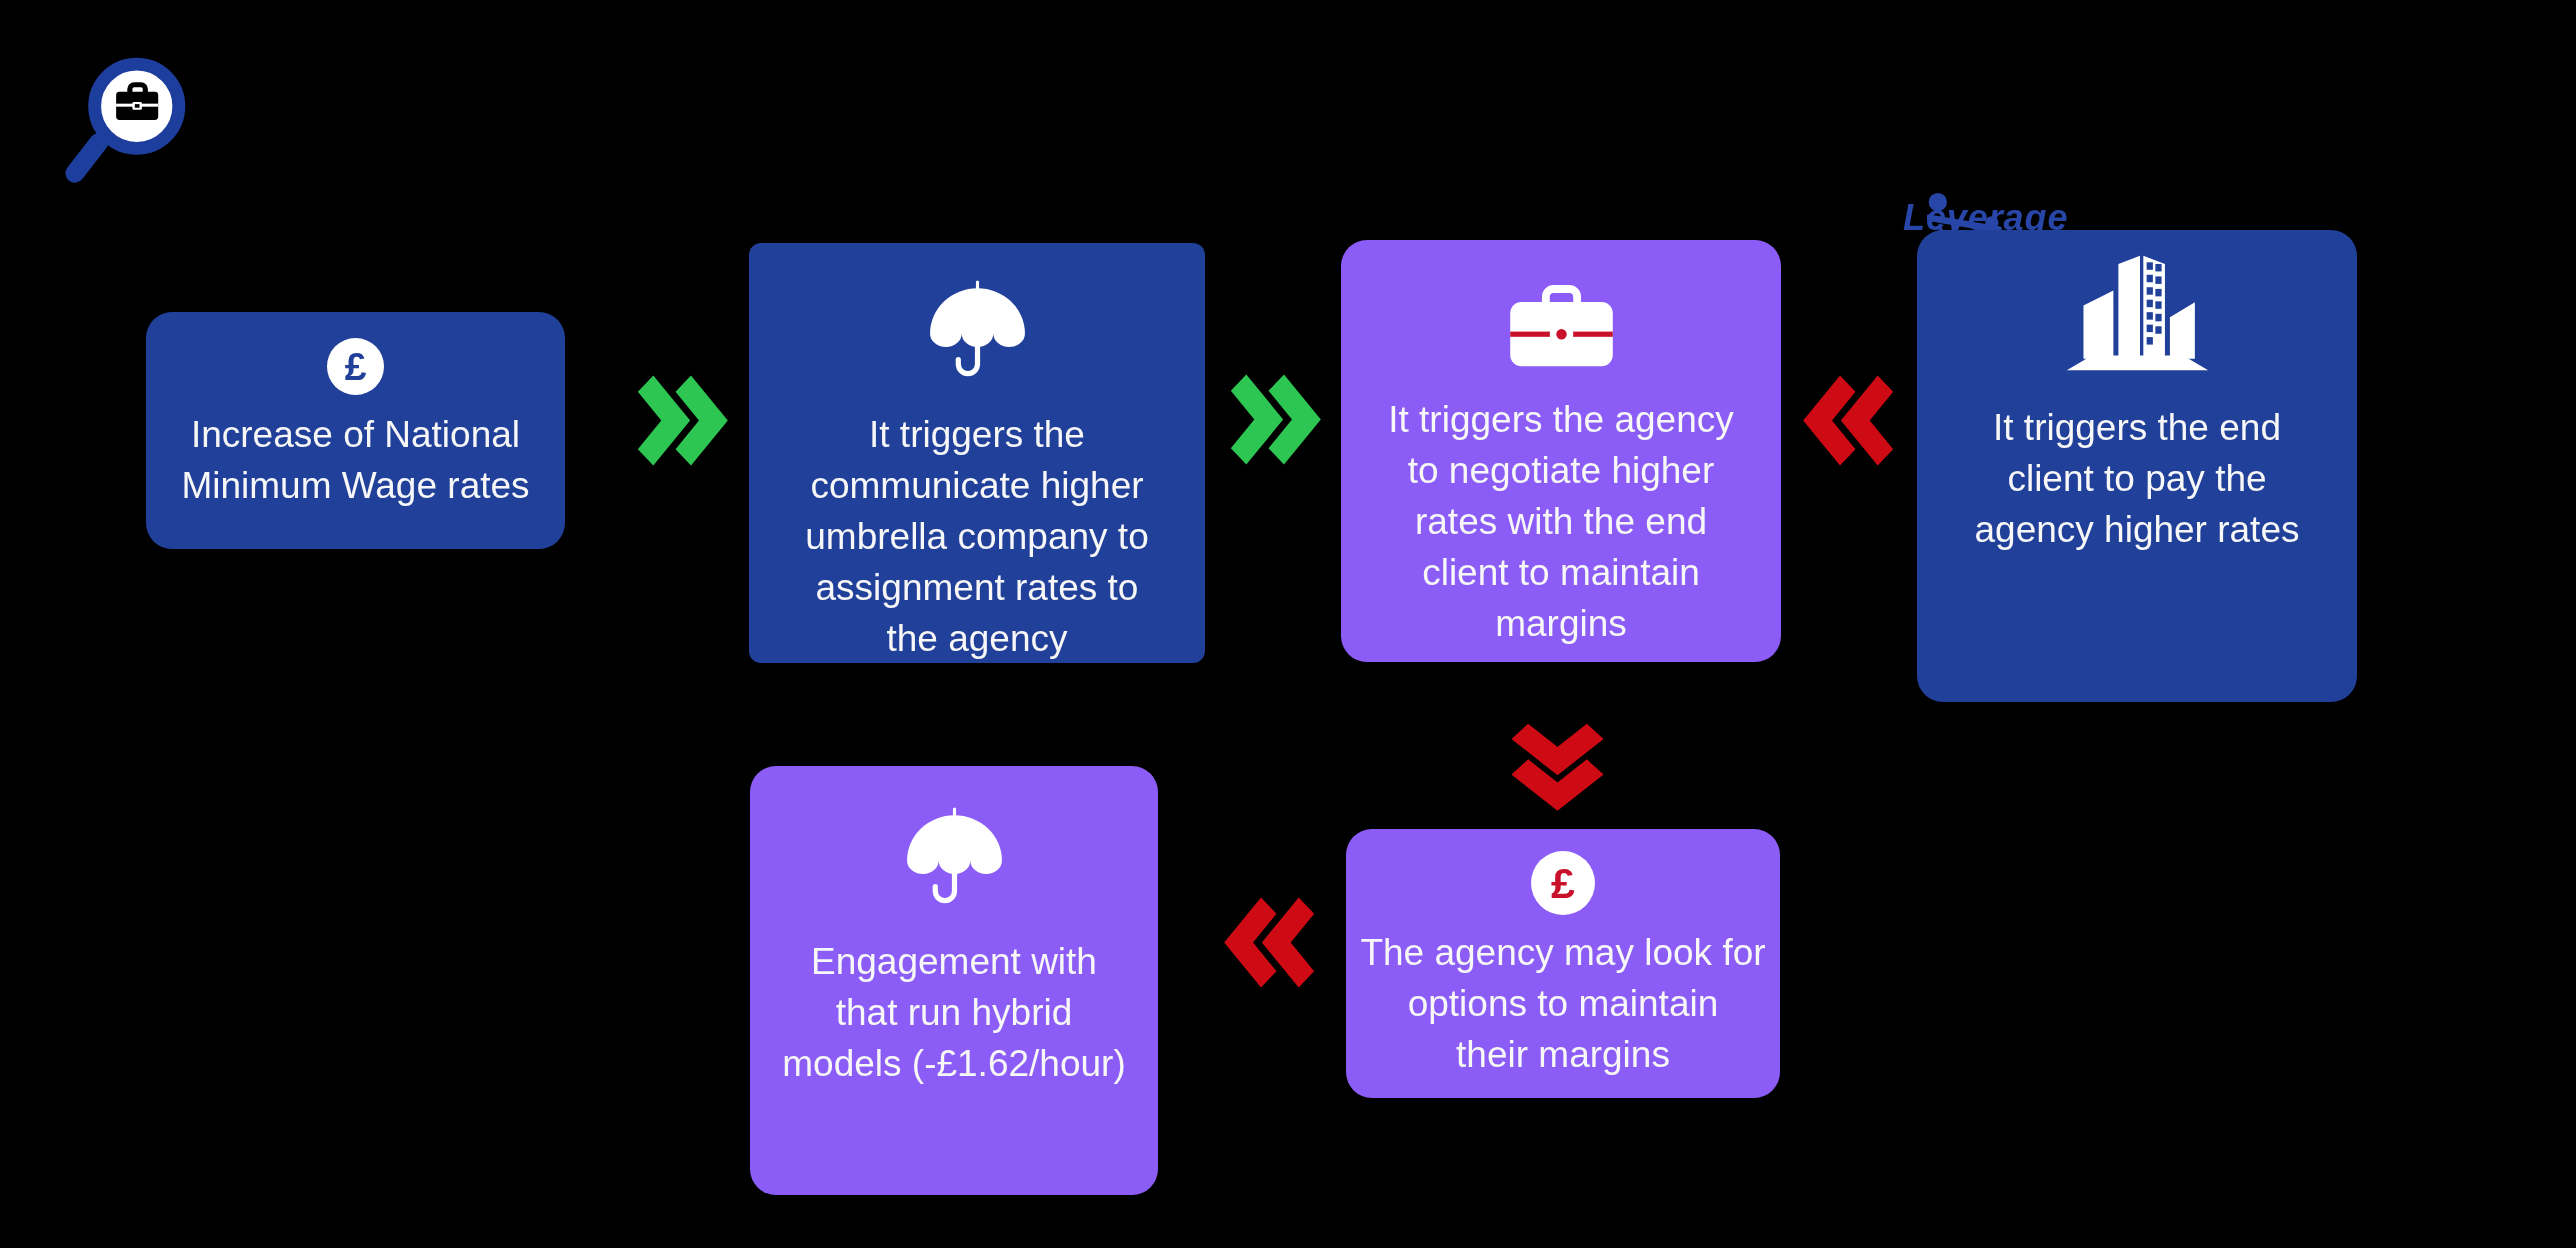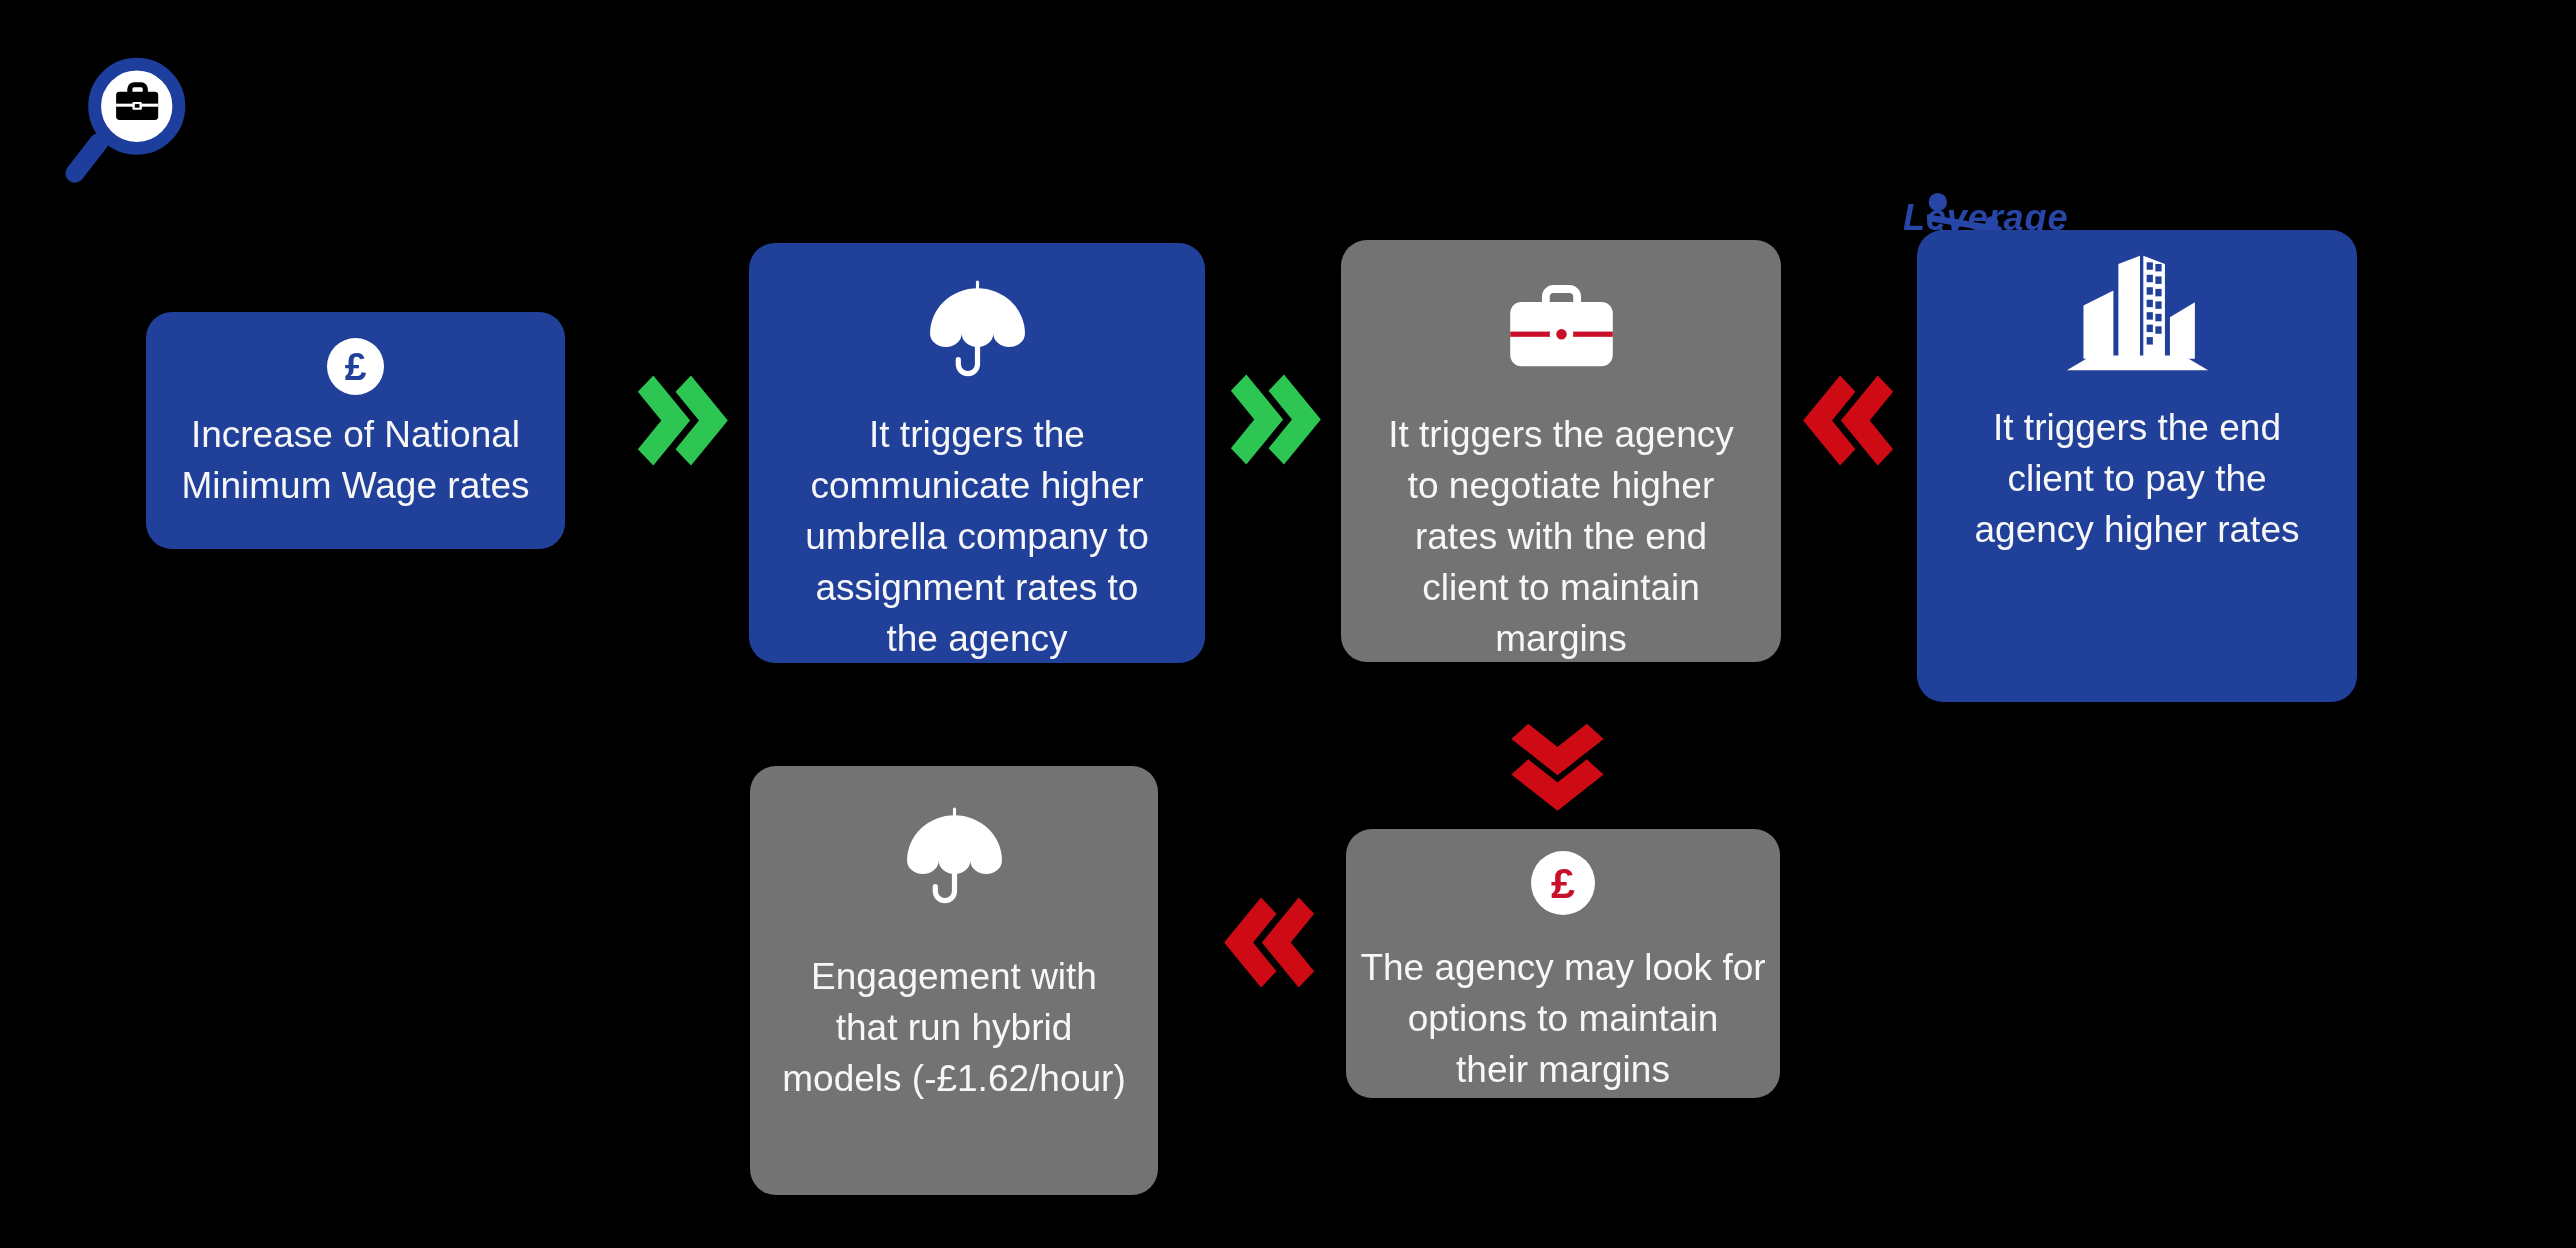--- a/index.html
+++ b/index.html
@@ -5,29 +5,29 @@
   html,body{margin:0;padding:0;background:#000;}
   .stage{
     position:relative;width:2576px;height:1249px;background:#000;
     font-family:"Liberation Sans",sans-serif;overflow:hidden;
   }
   .box{
     position:absolute;border-radius:26px;display:flex;flex-direction:column;
     align-items:center;color:#ffffff;text-align:center;box-sizing:border-box;
   }
   .box.blue{background:#21409A;}
-  .box.red{background:#737373;gap:15px;}
+  .box.red{background:#8b5cf6;}
   .lines{font-size:37px;line-height:51px;white-space:nowrap;color:#F7F7F7;}
   .pound-circle{
     background:#fff;border-radius:50%;display:flex;align-items:center;
     justify-content:center;font-weight:700;
   }
   .b1{left:146px;top:312px;width:419px;height:237px;padding-top:26px;}
   .b1 .pound-circle{width:57px;height:57px;font-size:39px;color:#21409A;margin-bottom:13.7px;}
-  .b2{left:749px;top:243px;width:456px;height:420px;padding-top:34px;}
+  .b2{left:749px;top:243px;width:456px;height:420px;padding-top:34px;border-radius:12px;}
   .b2 .icon-wrap{margin-bottom:15.5px;}
   .b3{left:1341px;top:240px;width:440px;height:422px;padding-top:41px;}
   .b3 .icon-wrap{margin-bottom:20.6px;}
   .b4{left:1917px;top:230px;width:440px;height:472px;padding-top:14px;}
   .b4 .icon-wrap{margin-bottom:22px;}
   .b5{left:1346px;top:829px;width:434px;height:269px;padding-top:22px;}
   .b5 .pound-circle{width:64px;height:64px;font-size:43px;color:#C9102A;margin-bottom:12px;}
   .b6{left:750px;top:766px;width:408px;height:429px;padding-top:38px;}
   .b6 .icon-wrap{margin-bottom:15.5px;}
   .chev{position:absolute;}

